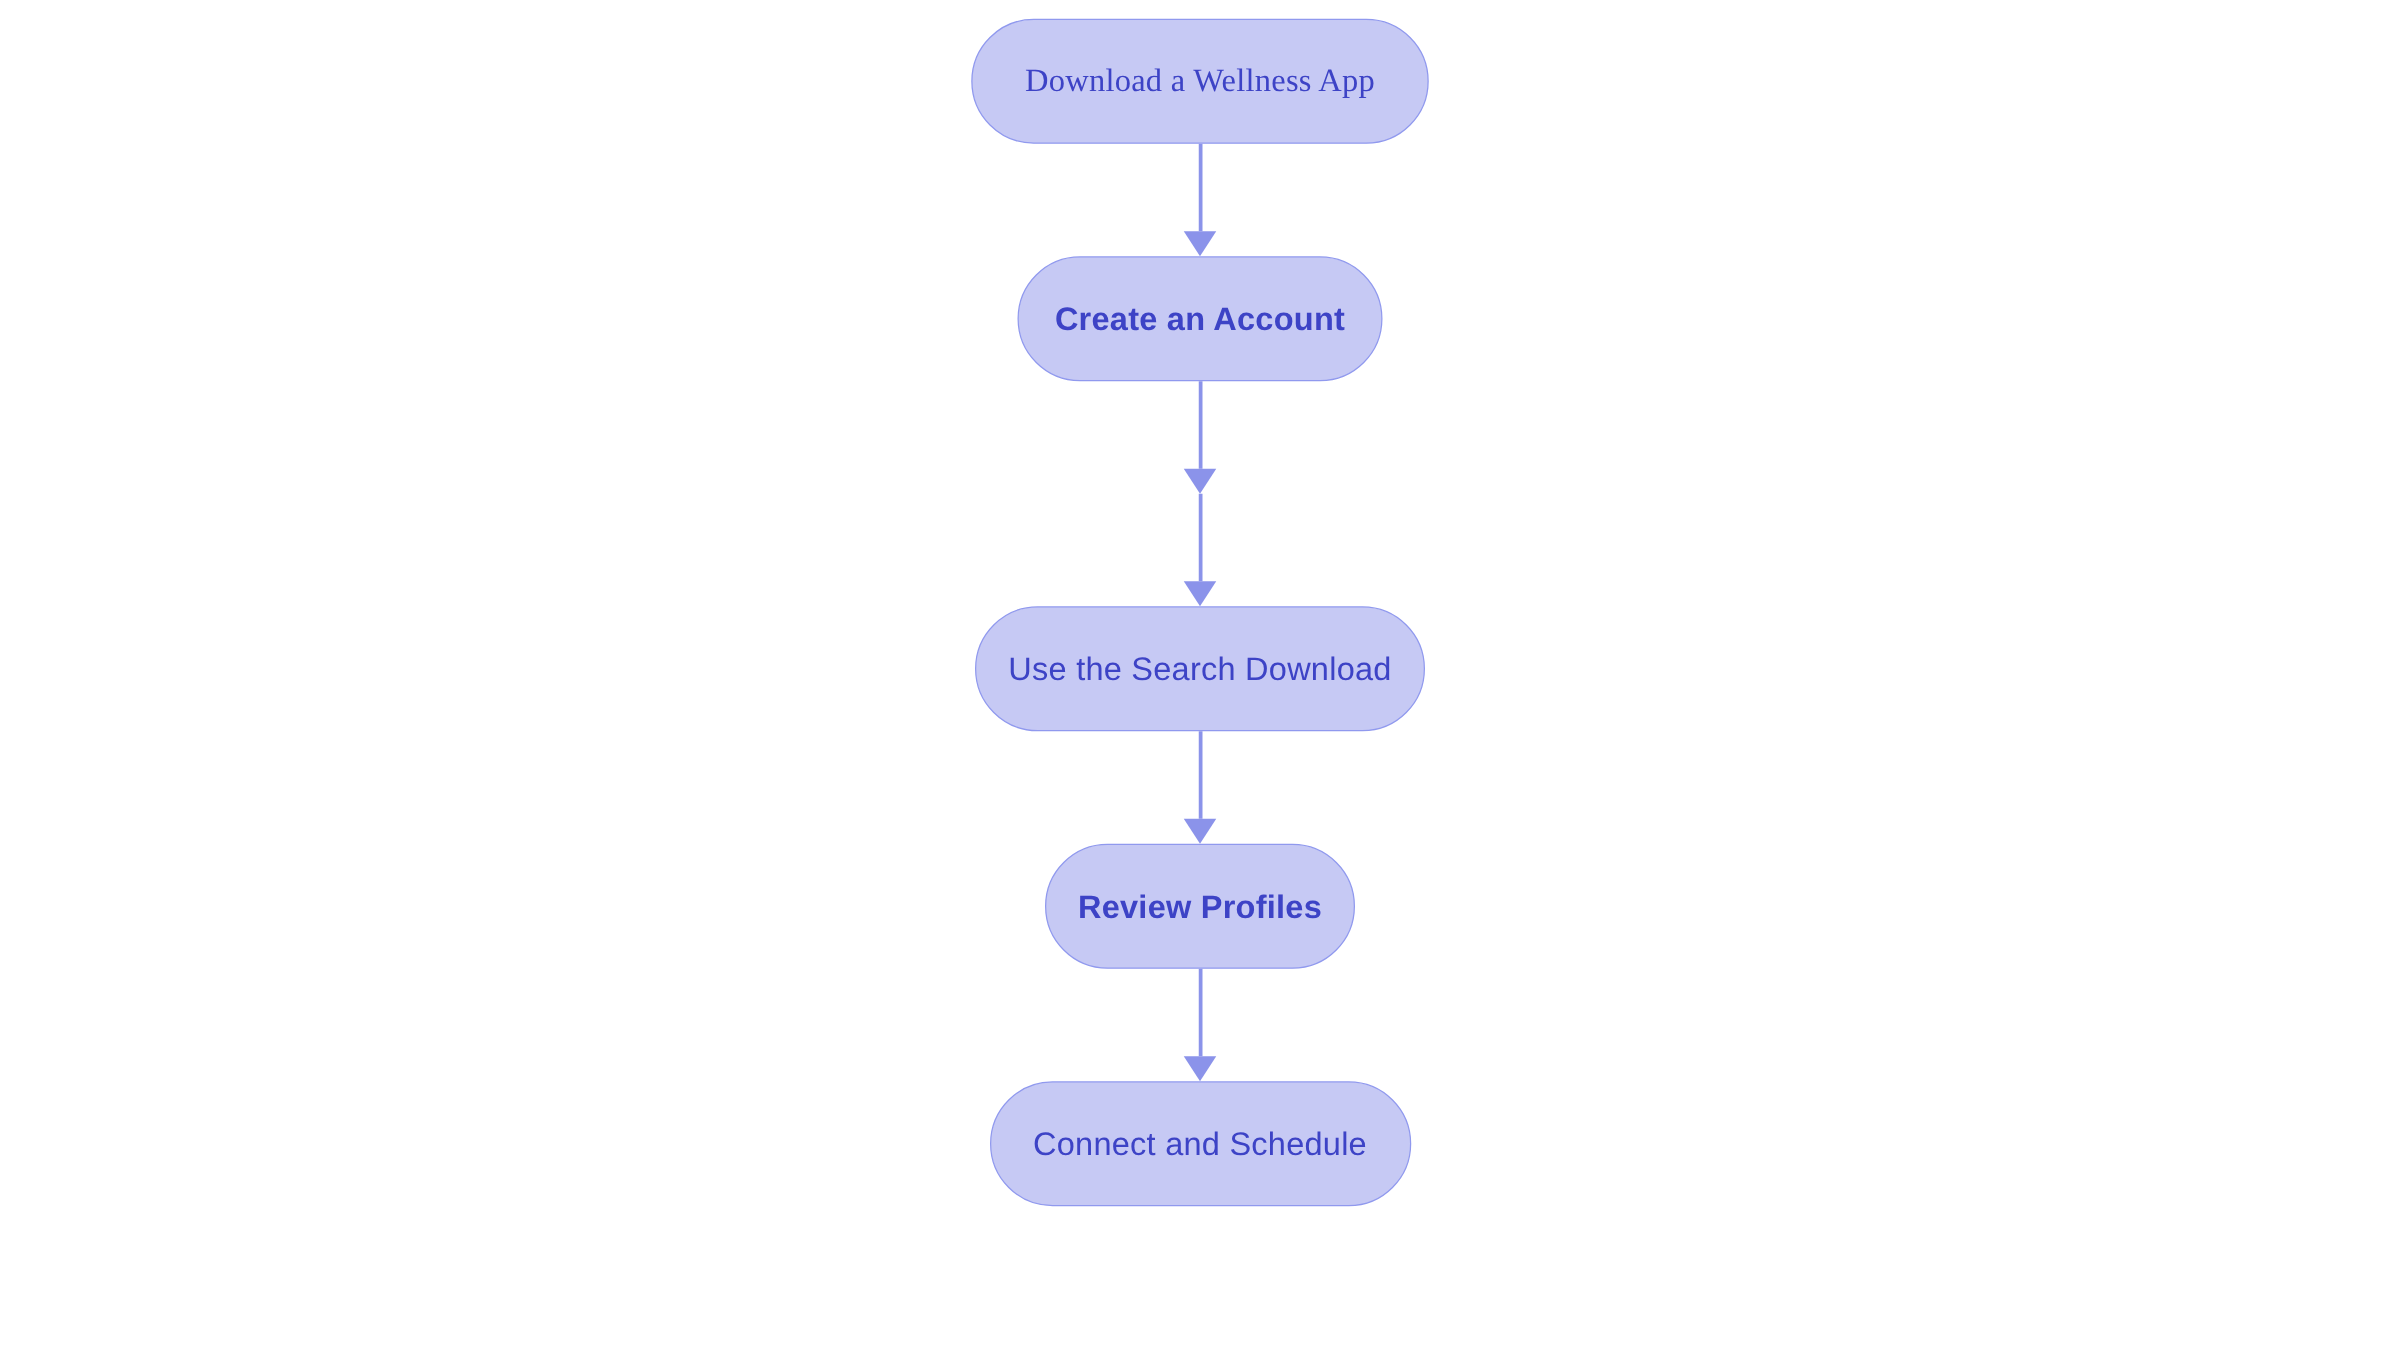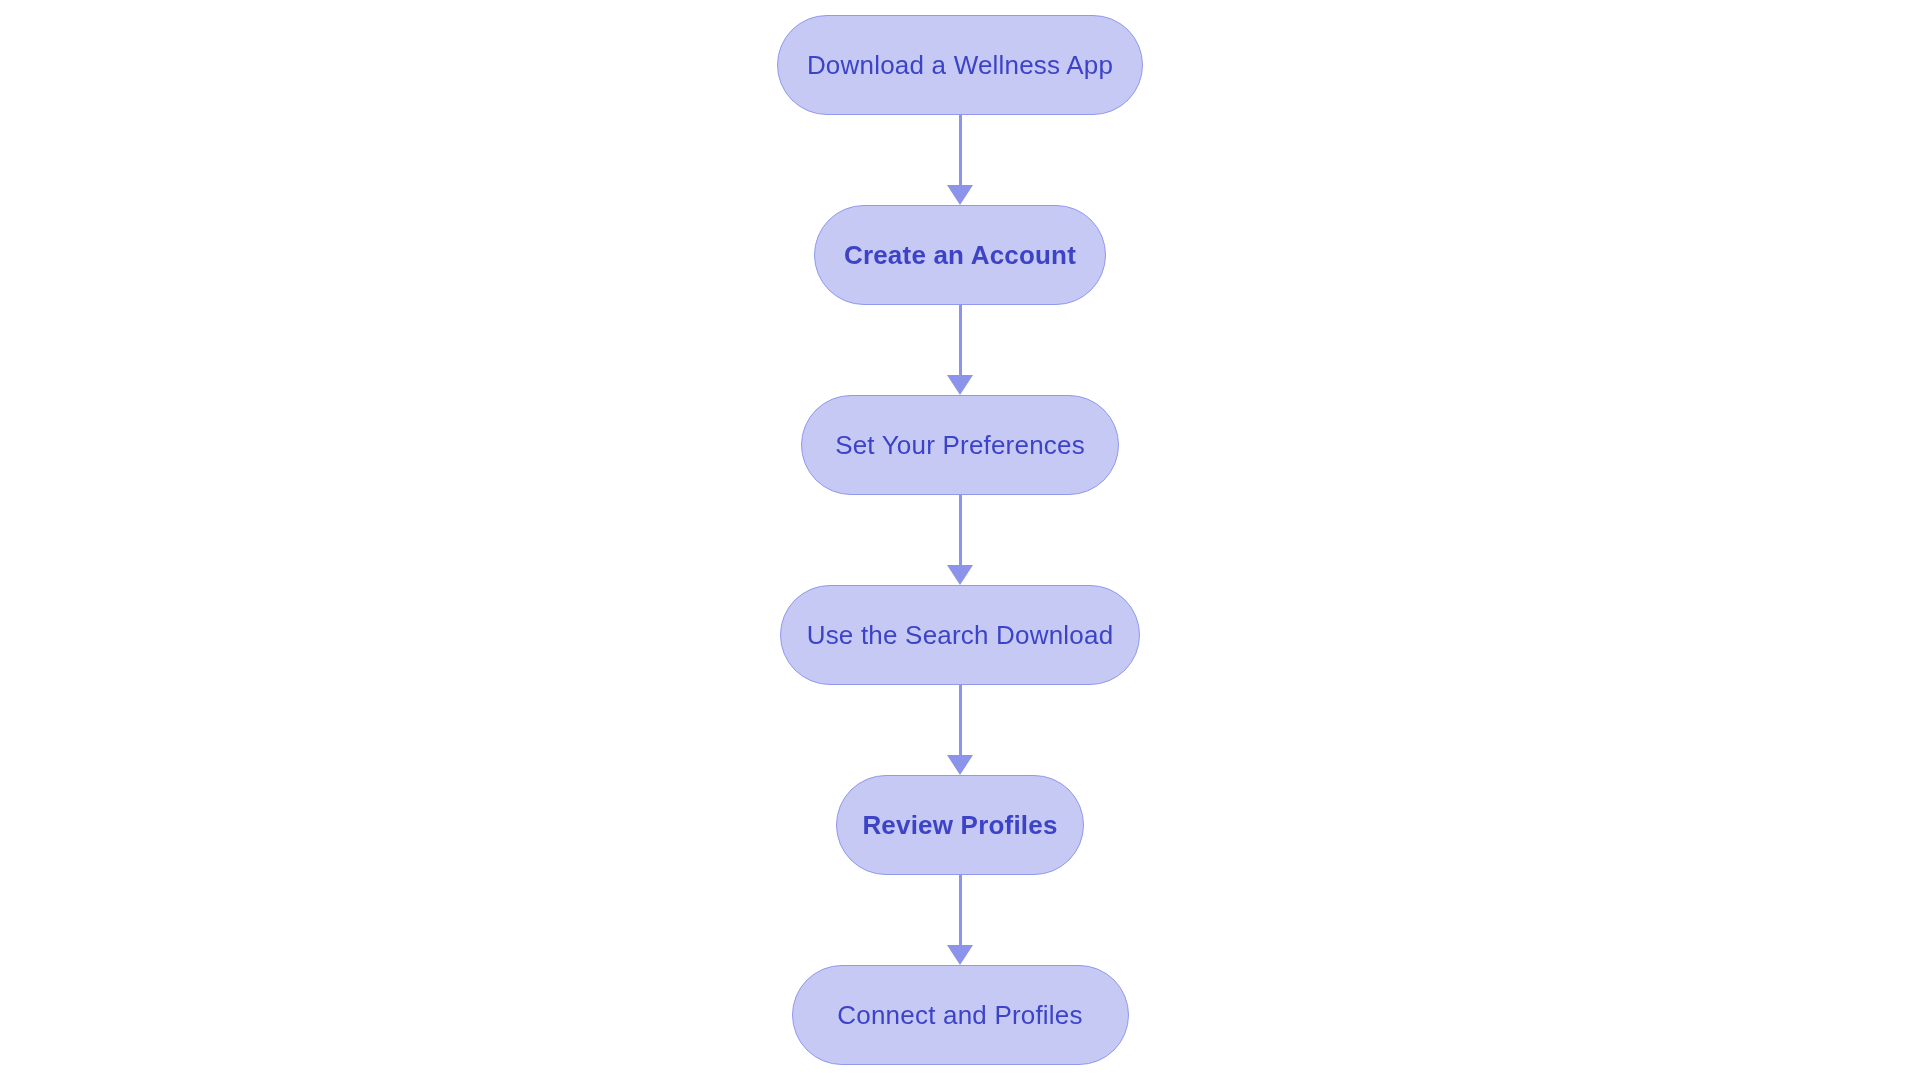--- a/index.html
+++ b/index.html
@@ -32,21 +32,21 @@
     color:var(--node-text);
     display:flex;
     align-items:center;
     justify-content:center;
     font-size:26px;
     font-weight:500;
     letter-spacing:0.2px;
     text-align:center;
     flex:0 0 auto;
   }
-  .n1{width:366px;}
+  .n1{width:366px;font-family:Liberation Serif, serif;}
   .n2{width:292px;font-weight:bold;}
   .n3{width:318px;}
   .n4{width:360px;}
   .n5{width:248px;font-weight:bold;}
   .n6{width:337px;}
   .connector{
     height:90px;
     width:26px;
     display:flex;
     flex-direction:column;
@@ -81,23 +81,20 @@
 
   <div class="node n2">
     <span>Create an Account</span>
   </div>
 
   <div class="connector">
     <div class="line"></div>
     <div class="head"></div>
   </div>
 
-  <div class="node n3">
-    <span>Set Your Preferences</span>
-  </div>
 
   <div class="connector">
     <div class="line"></div>
     <div class="head"></div>
   </div>
 
   <div class="node n4">
     <span>Use the Search Download</span>
   </div>
 
@@ -109,16 +106,16 @@
   <div class="node n5">
     <span>Review Profiles</span>
   </div>
 
   <div class="connector">
     <div class="line"></div>
     <div class="head"></div>
   </div>
 
   <div class="node n6">
-    <span>Connect and Profiles</span>
+    <span>Connect and Schedule</span>
   </div>
 
 </div>
 
 </body></html>

